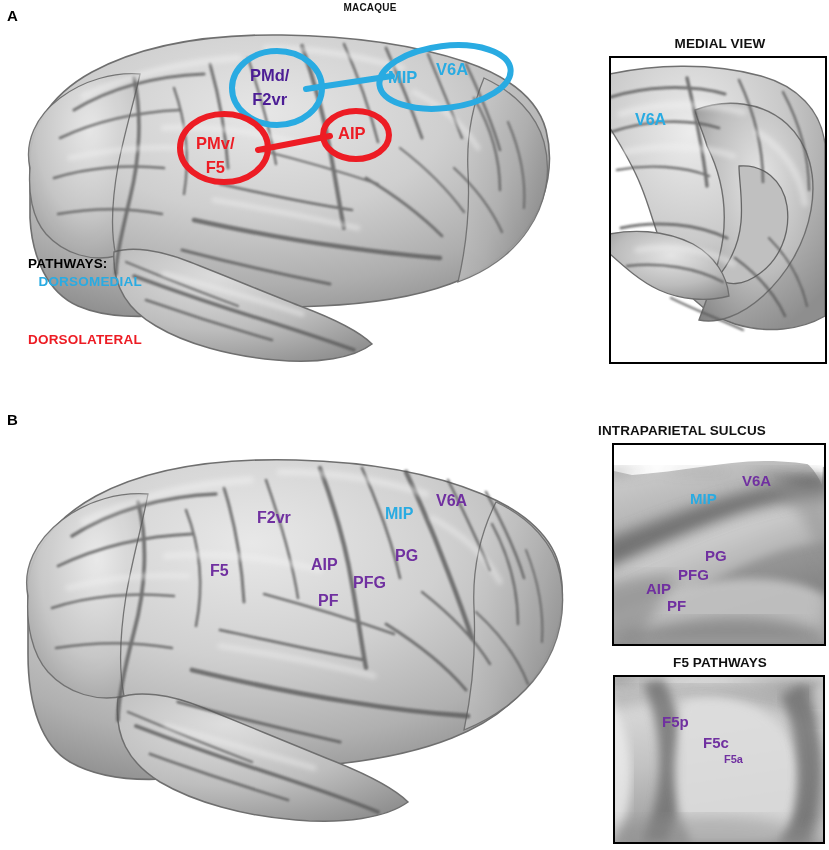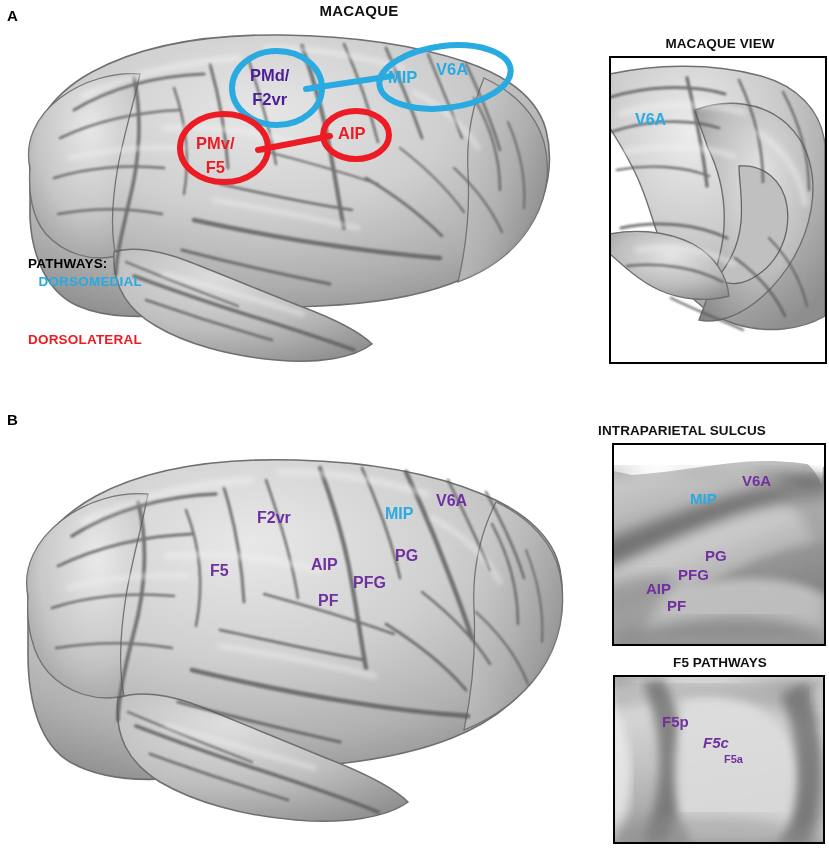--- a/index.html
+++ b/index.html
@@ -17,21 +17,21 @@
     letter-spacing:0px;
   }
   #panel-a-letter{left:7px;top:7px;}
   #panel-b-letter{left:7px;top:411px;}
 
   
   .fig-title{
     position:absolute;font-weight:bold;color:#111;
     text-align:center;white-space:nowrap;
   }
-  #title-macaque{left:269px;top:2px;width:180px;font-size:15px;letter-spacing:.2px;}
+  #title-macaque{left:280px;top:2px;width:180px;font-size:10px;letter-spacing:.2px;}
   #title-medial{left:620px;top:36px;width:200px;font-size:13.5px;letter-spacing:.1px;}
   #title-ips{left:576px;top:423px;width:212px;font-size:13.5px;letter-spacing:.1px;}
   #title-f5sub{left:620px;top:655px;width:200px;font-size:13.5px;letter-spacing:.1px;}
 
   
   .legend{position:absolute;font-weight:bold;line-height:1.32;}
   #legend-pathways{left:28px;top:243px;font-size:13.5px;}
   #legend-coding{left:28px;top:721px;font-size:13.5px;}
   .legend-head{color:#000;display:block;letter-spacing:.2px;margin-top:12px;}
   .legend-blue{display:block;letter-spacing:.2px;text-align:right;}
@@ -81,35 +81,35 @@
   
   #lab-v6a-ips{left:742px;top:472px;font-size:15px;}
   #lab-mip-ips{left:690px;top:490px;font-size:15px;}
   #lab-pg-ips{left:705px;top:547px;font-size:15px;}
   #lab-pfg-ips{left:678px;top:566px;font-size:15px;}
   #lab-aip-ips{left:646px;top:580px;font-size:15px;}
   #lab-pf-ips{left:667px;top:597px;font-size:15px;}
 
   
   #lab-f5p{left:662px;top:713px;font-size:15px;}
-  #lab-f5c{left:703px;top:734px;font-size:15px;font-style:italic;}
+  #lab-f5c{left:703px;top:734px;font-size:15px;}
   #lab-f5a{left:680px;top:753px;font-size:11px;margin-left:44px;}
 
   .ov-svg{position:absolute;left:0;top:0;width:829px;height:850px;pointer-events:none;}
 </style>
 </head>
 <body>
 
 <div class="figure">
 
   <div class="panel-letter" id="panel-a-letter">A</div>
   <div class="panel-letter" id="panel-b-letter">B</div>
 
   <div class="fig-title" id="title-macaque">MACAQUE</div>
-  <div class="fig-title" id="title-medial">MACAQUE VIEW</div>
+  <div class="fig-title" id="title-medial">MEDIAL VIEW</div>
   <div class="fig-title" id="title-ips">INTRAPARIETAL SULCUS</div>
   <div class="fig-title" id="title-f5sub">F5 PATHWAYS</div>
 
   <div class="brain-canvas" id="brain-a-wrap">
     <svg viewBox="0 0 580 355" width="580" height="355">
       <defs>
         <radialGradient id="ga-main" cx="45%" cy="28%" r="78%">
           <stop offset="0%" stop-color="#e6e6e6"></stop>
           <stop offset="45%" stop-color="#cfcfcf"></stop>
           <stop offset="78%" stop-color="#aeaeae"></stop>

